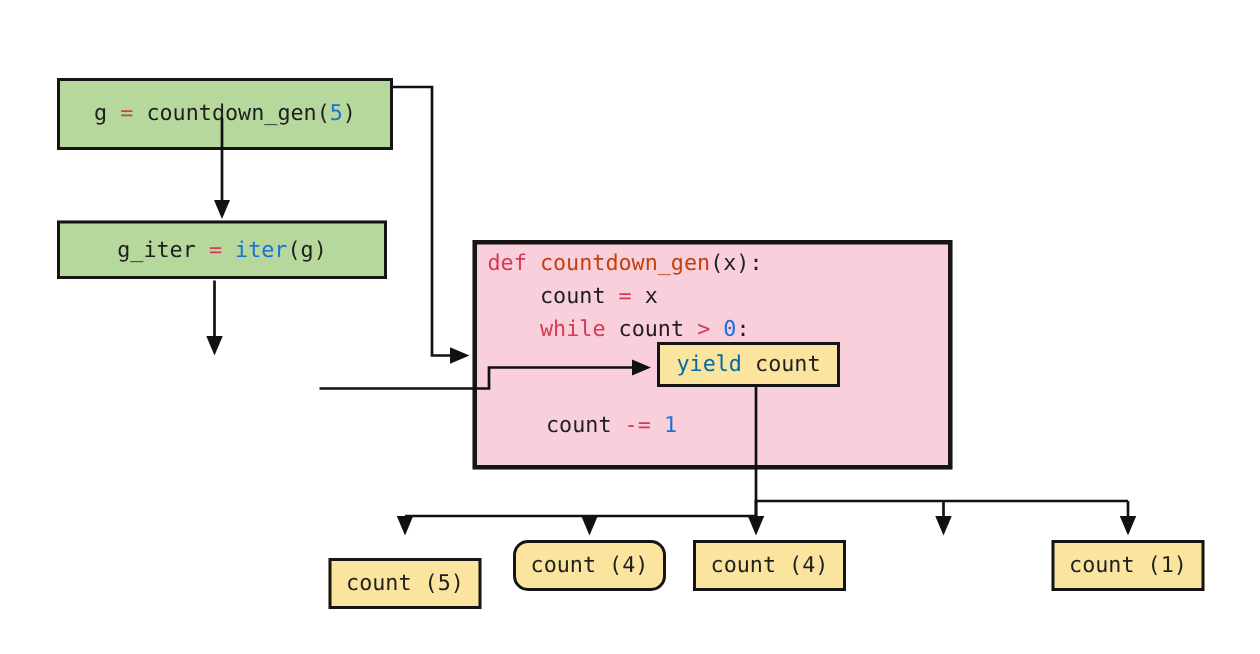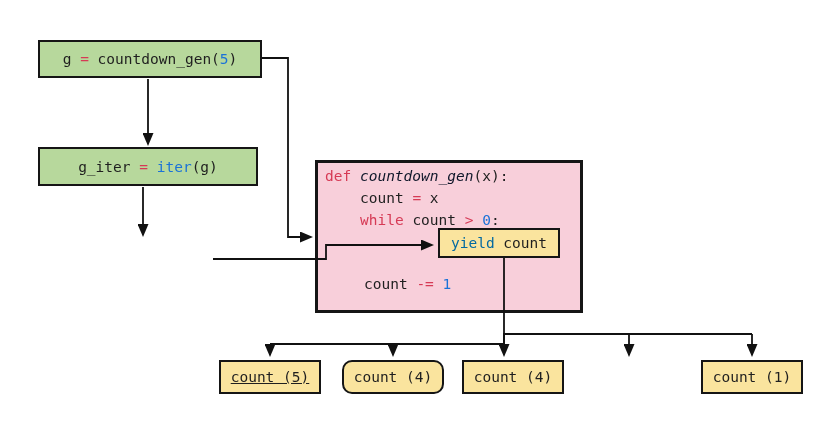--- a/index.html
+++ b/index.html
@@ -55,40 +55,40 @@
     fill: none;
     stroke: #111111;
     stroke-width: 1.8;
   }
 </style>
 </head>
 <body>
 
 <div class="canvas">
 
-  <div class="box green center" style="left:38px; top:40px; width:224px; height:38px;">
+  <div class="box green center" style="left:38px; top:52px; width:224px; height:48px;">
     <span><span style="color: rgb(31, 31, 31);">g </span><span style="color: rgb(214, 58, 85);">=</span><span style="color: rgb(31, 31, 31);"> countdown_gen(</span><span style="color: rgb(26, 114, 216);">5</span><span style="color: rgb(31, 31, 31);">)</span></span>
   </div>
 
   <div class="box green center" style="left:38px; top:147px; width:220px; height:39px;">
     <span><span style="color: rgb(31, 31, 31);">g_iter </span><span style="color: rgb(214, 58, 85);">=</span><span style="color: rgb(31, 31, 31);"> </span><span style="color: rgb(26, 114, 216);">iter</span><span style="color: rgb(31, 31, 31);">(g)</span></span>
   </div>
 
 
-  <div class="box pinkbg" style="left:315px; top:160px; width:268px; height:153px; display:block;padding-left:16px;">
-    <div class="codeline" style="left:7px;  top:2px;"><span style="color: rgb(214, 58, 85);">def</span><span style="color: rgb(31, 31, 31);"> </span><span style="color: #0f172a; font-style: italic;">countdown_gen</span><span style="color: rgb(31, 31, 31);">(x):</span></div>
+  <div class="box pinkbg" style="left:315px; top:160px; width:320px; height:153px; display:block;padding-left:16px;">
+    <div class="codeline" style="left:7px;  top:2px;"><span style="color: rgb(214, 58, 85);">def</span><span style="color: rgb(31, 31, 31);"> </span><span style="color: #c2410c;">countdown_gen</span><span style="color: rgb(31, 31, 31);">(x):</span></div>
     <div class="codeline" style="left:42px; top:24px;"><span style="color: rgb(31, 31, 31);">count </span><span style="color: rgb(214, 58, 85);">=</span><span style="color: rgb(31, 31, 31);"> x</span></div>
     <div class="codeline" style="left:42px; top:46px;"><span style="color: rgb(214, 58, 85);">while</span><span style="color: rgb(31, 31, 31);"> count </span><span style="color: rgb(214, 58, 85);">&gt;</span><span style="color: rgb(31, 31, 31);"> </span><span style="color: rgb(26, 114, 216);">0</span><span style="color: rgb(31, 31, 31);">:</span></div>
     <div class="box yellow center" style="left:120px; top:65px; width:122px; height:30px;">
       <span><span style="color: #0369a1;">yield</span><span style="color: rgb(31, 31, 31);"> count</span></span>
     </div>
     <div class="codeline" style="left:46px; top:110px;"><span style="color: rgb(31, 31, 31);">count </span><span style="color: rgb(214, 58, 85);">-=</span><span style="color: rgb(31, 31, 31);"> </span><span style="color: rgb(26, 114, 216);">1</span></div>
   </div>
 
-  <div class="countbox" style="left:219px; top:360px;text-decoration:underline;">
+  <div class="countbox" style="left:219px; top:372px;">
     <span>count (5)</span>
   </div>
   <div class="countbox" style="left:342px; top:360px;border-radius:10px;">
     <span>count (4)</span>
   </div>
   <div class="countbox" style="left:462px; top:360px;">
     <span>count (4)</span>
   </div>
   <div class="countbox" style="left:701px; top:360px;">
     <span>count (1)</span>

